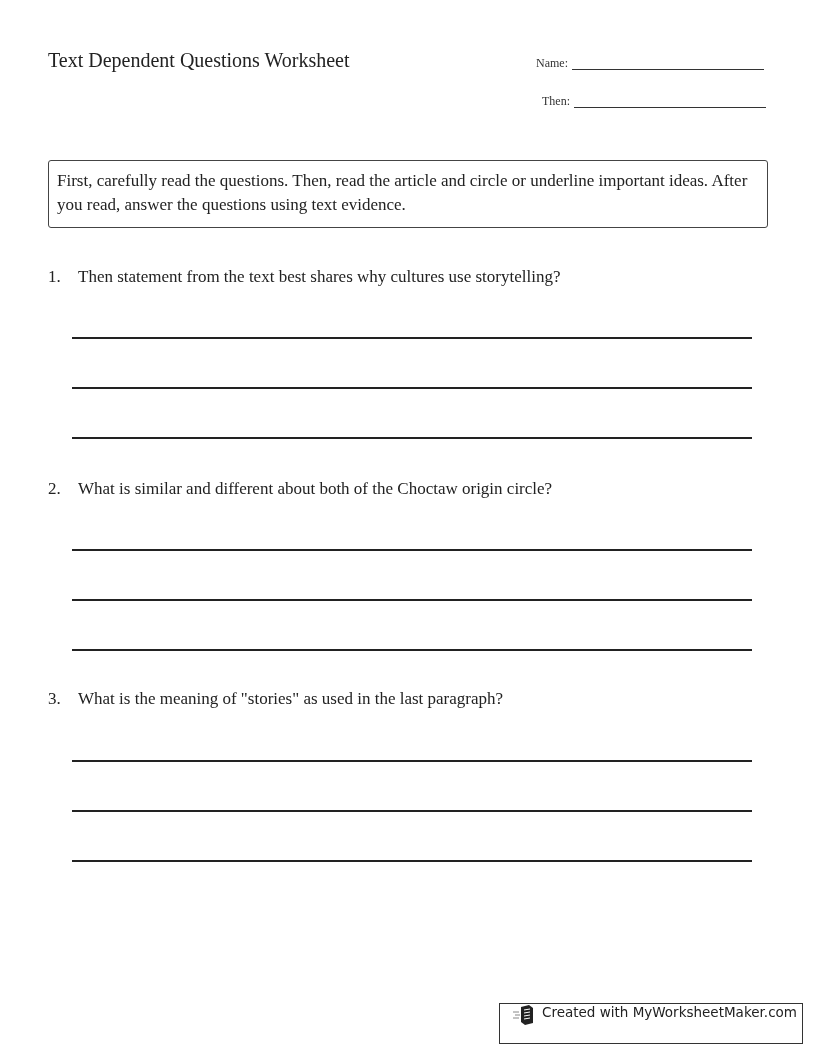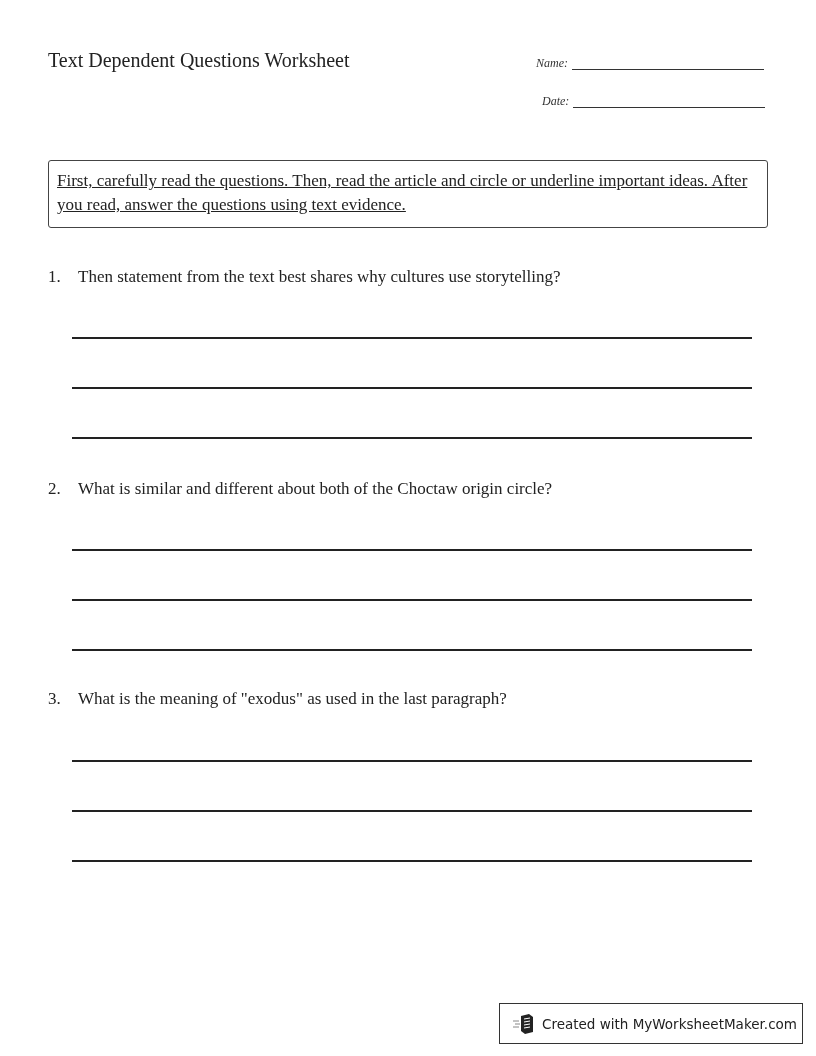--- a/index.html
+++ b/index.html
@@ -3,56 +3,56 @@
   <meta charset="utf-8">
   <style>
     html, body { margin: 0; padding: 0; background: #ffffff; }
     body {
       width: 816px; height: 1056px; position: relative; overflow: hidden;
       font-family: "Liberation Serif", "DejaVu Serif", serif; color: #222;
     }
     .title {
       position: absolute; left: 48px; top: 49px; font-size: 20px; color: #222;
     }
-    .field { position: absolute; display: flex; align-items: center; font-style: italic; }
+    .field { position: absolute; display: flex; align-items: center; }
     .field-label { font-size: 12px; color: #333; margin-right: 4px; line-height: 14px; }
     .field-line { width: 192px; border-bottom: 1px solid #333; height: 14px; }
     .name-field { left: 536px; top: 55px; }
     .date-field { left: 542px; top: 93px; }
     .instructions {
       position: absolute; left: 48px; top: 160px; width: 702px; height: 50px;
       border: 1px solid #444; border-radius: 3px; padding: 8px 8px;
-      font-size: 17px; line-height: 24px; color: #222; text-decoration: underline;
+      font-size: 17px; line-height: 24px; color: #222;
     }
     .question {
       position: absolute; left: 48px; font-size: 17px; color: #222; display: flex;
     }
     .q-num { width: 30px; }
     .answer-line {
       position: absolute; left: 72px; width: 680px; height: 0;
       border-top: 2px solid #222;
     }
     .badge {
       position: absolute; left: 499px; top: 1003px; width: 304px; height: 41px;
-      border: 1px solid #333; box-sizing: border-box; display: flex; align-items: center;
+      border: 1px solid #333; box-sizing: border-box; display: flex; 
       padding-left: 12px; font-family: "DejaVu Sans", sans-serif; font-size: 13.5px; color: #222;
     }
     .badge-icon { width: 24px; height: 22px; margin-right: 6px; }
   </style>
 </head>
 <body>
 
 <div class="title">Text Dependent Questions Worksheet</div>
 
 <div class="field name-field">
   <span class="field-label">Name:</span>
   <span class="field-line"></span>
 </div>
 <div class="field date-field">
-  <span class="field-label">Date:</span>
+  <span class="field-label">Then:</span>
   <span class="field-line"></span>
 </div>
 
 <div class="instructions">First, carefully read the questions. Then, read the article and circle or underline important ideas. After you read, answer the questions using text evidence.</div>
 
 <div class="question" style="top:267px;">
   <span class="q-num">1.</span>
   <span>Then statement from the text best shares why cultures use storytelling?</span>
 </div>
 <div class="answer-line" style="top:337px;"></div>
@@ -62,21 +62,21 @@
 <div class="question" style="top:479px;">
   <span class="q-num">2.</span>
   <span>What is similar and different about both of the Choctaw origin circle?</span>
 </div>
 <div class="answer-line" style="top:549px;"></div>
 <div class="answer-line" style="top:599px;"></div>
 <div class="answer-line" style="top:649px;"></div>
 
 <div class="question" style="top:689px;">
   <span class="q-num">3.</span>
-  <span>What is the meaning of "exodus" as used in the last paragraph?</span>
+  <span>What is the meaning of "stories" as used in the last paragraph?</span>
 </div>
 <div class="answer-line" style="top:760px;"></div>
 <div class="answer-line" style="top:810px;"></div>
 <div class="answer-line" style="top:860px;"></div>
 
 <div class="badge">
   <svg class="badge-icon" viewBox="0 0 24 22">
     <line x1="1" y1="8" x2="7" y2="8" stroke="#888" stroke-width="1"></line>
     <line x1="3" y1="11" x2="8" y2="11" stroke="#888" stroke-width="1"></line>
     <line x1="1" y1="14" x2="7" y2="14" stroke="#888" stroke-width="1"></line>

